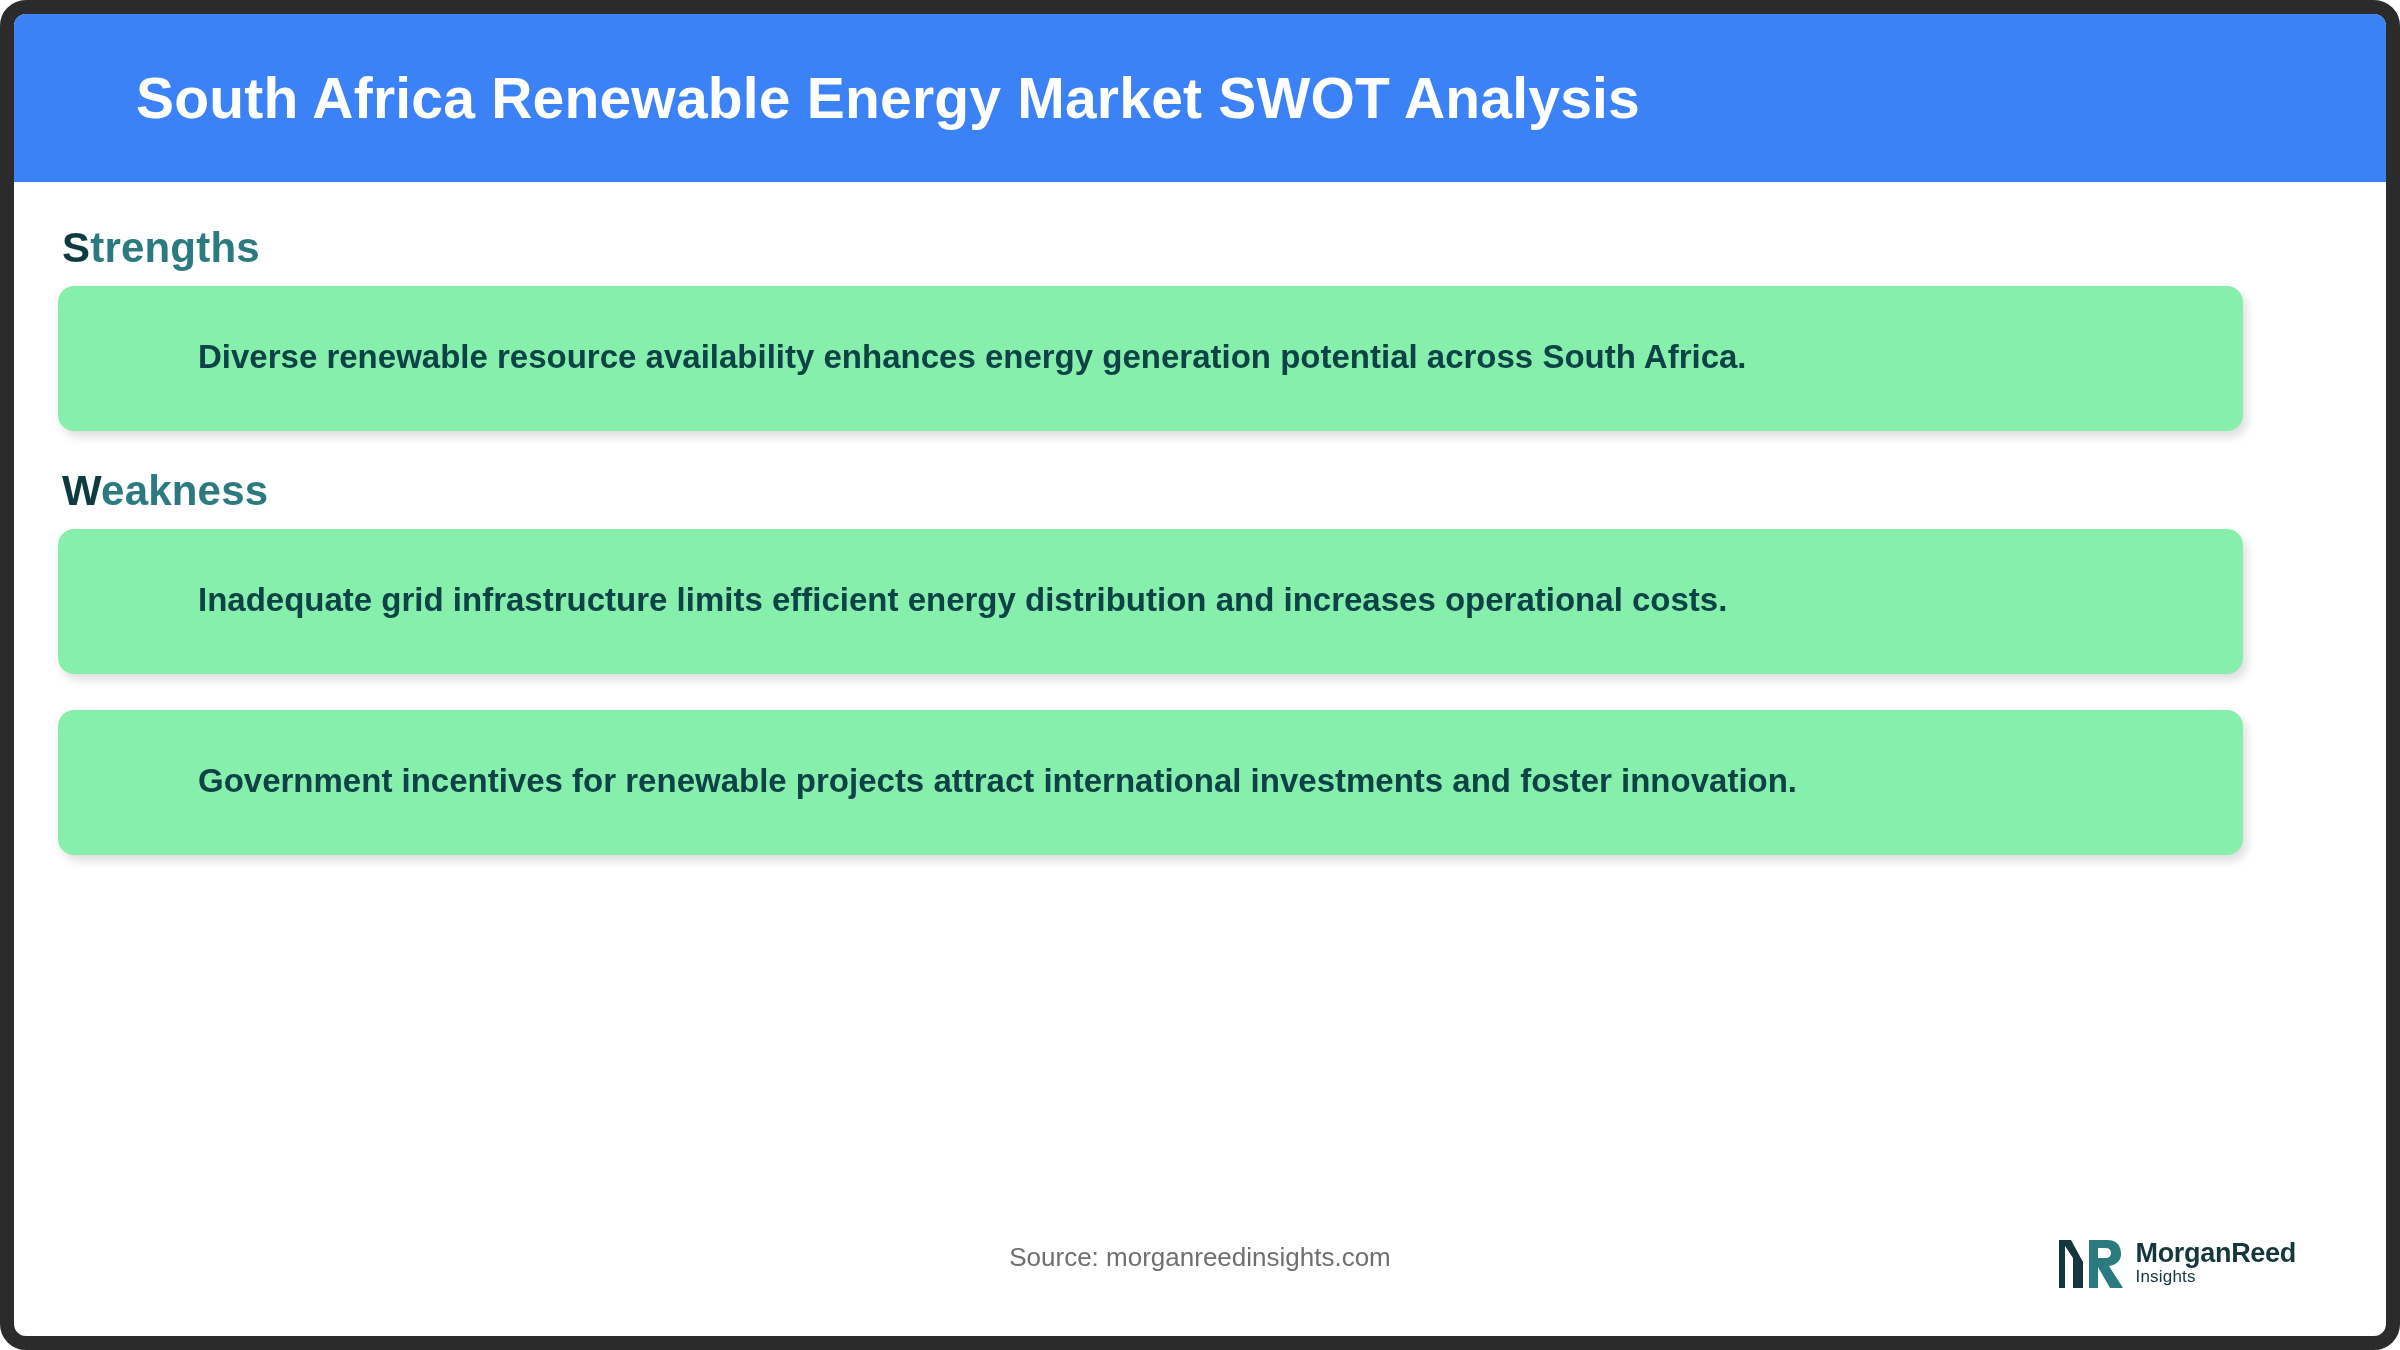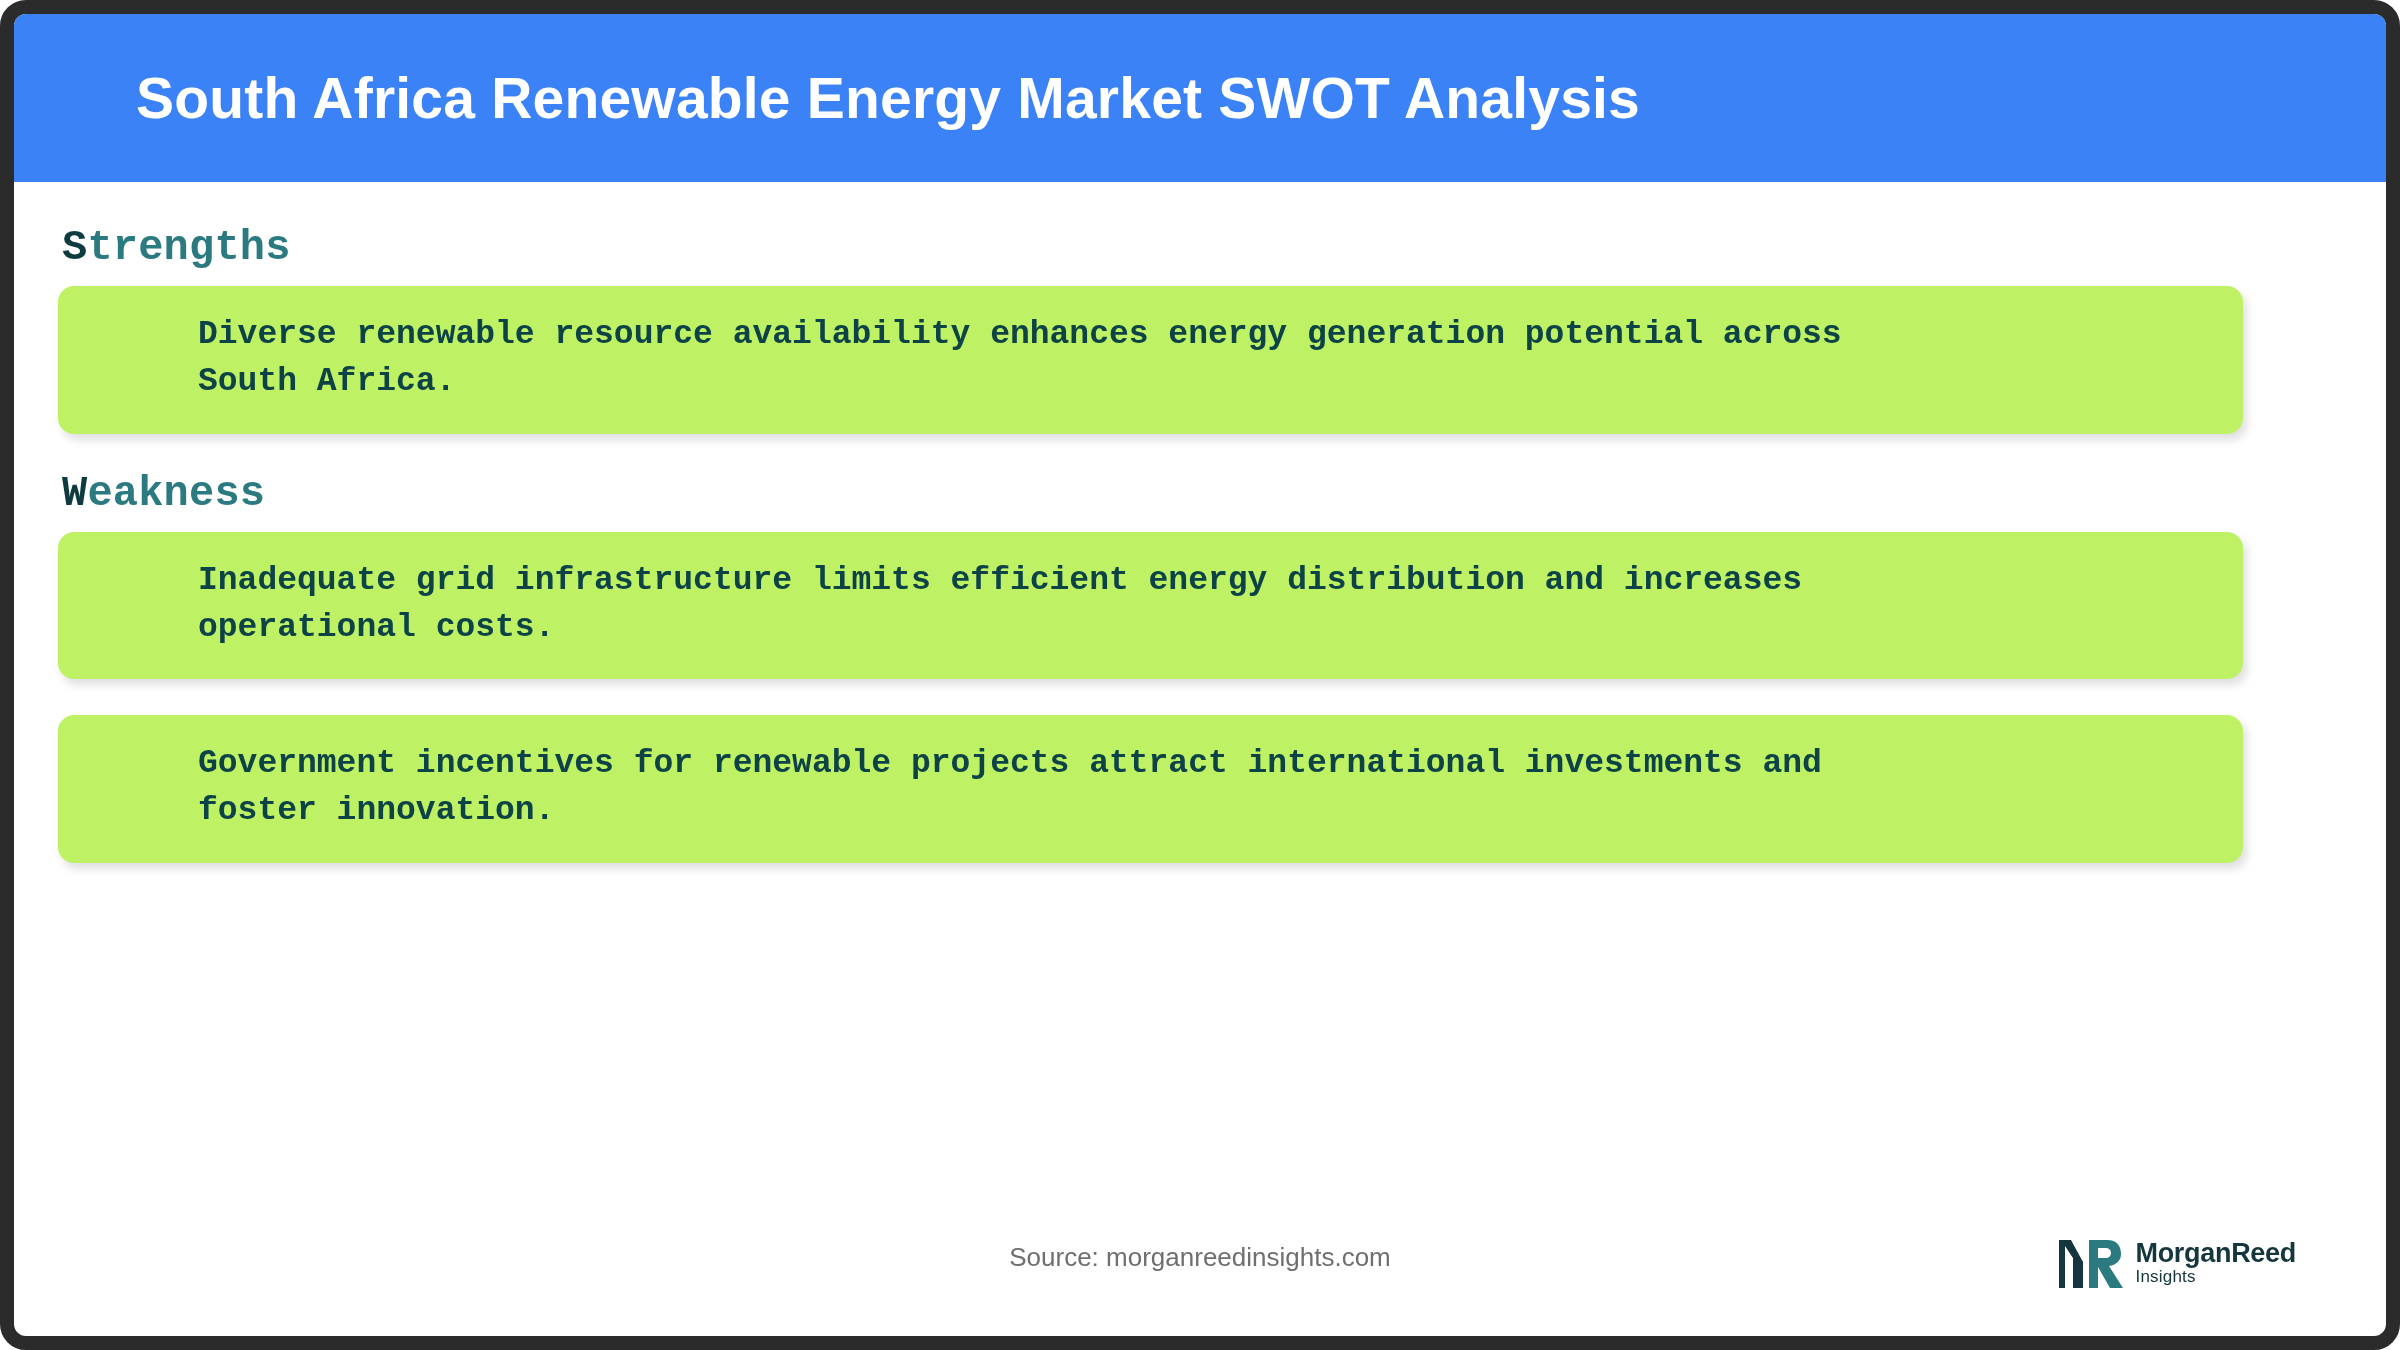--- a/index.html
+++ b/index.html
@@ -45,21 +45,20 @@
   }
 
   .content {
     position: absolute;
     left: 0;
     top: 168px;
     right: 0;
     bottom: 0;
     padding: 42px 56px 0 44px;
     box-sizing: border-box;
-    font-family: Liberation Mono, monospace;
   }
 
   .section {
     margin-bottom: 36px;
   }
   .section:last-of-type {
     margin-bottom: 0;
   }
 
   .section-title {
@@ -67,21 +66,21 @@
     font-weight: bold;
     color: #0d3b3f;
     margin: 0 0 14px 4px;
     letter-spacing: 0.2px;
   }
   .section-title .accent {
     color: #2b7a80;
   }
 
   .card {
-    background: #bef264;
+    background: #86efac;
     border-radius: 16px;
     box-shadow: 4px 6px 10px rgba(0,0,0,0.13);
     padding: 26px 40px 28px 140px;
     box-sizing: border-box;
     width: 2185px;
     min-height: 145px;
     display: flex;
     align-items: center;
   }
   .card-text {

